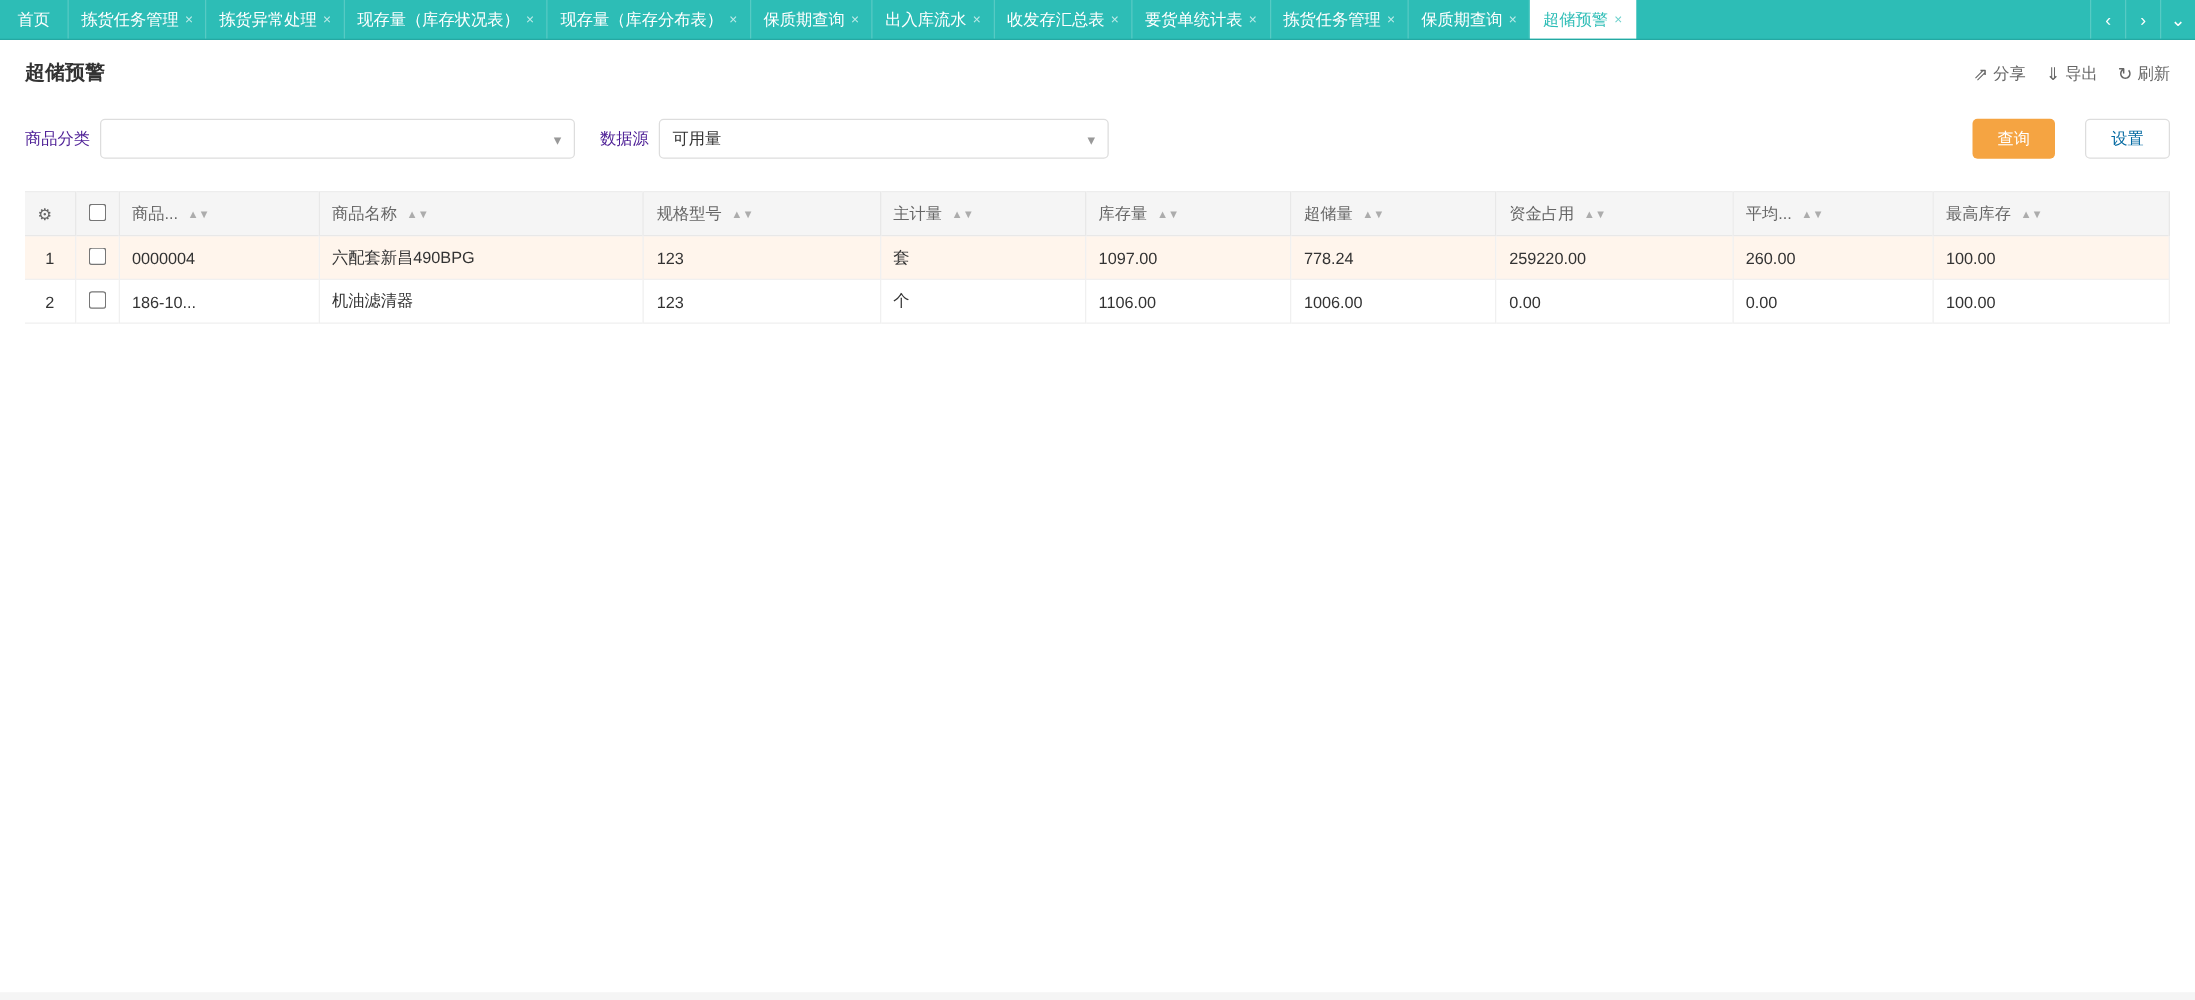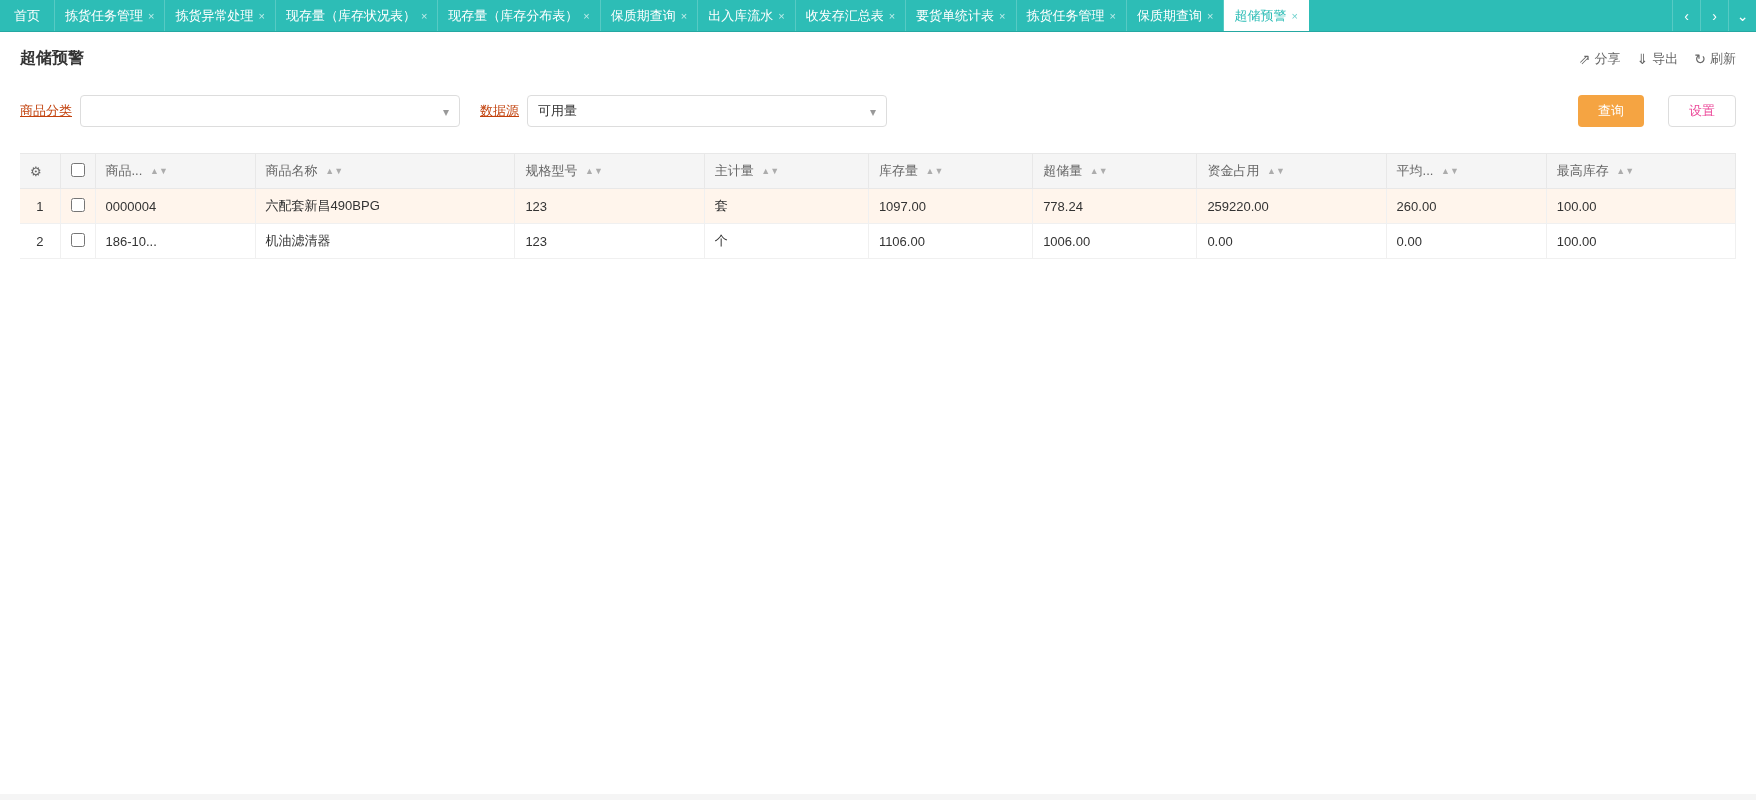--- a/index.html
+++ b/index.html
@@ -101,24 +101,23 @@
       gap: 20px;
       margin-bottom: 16px;
       padding: 10px 0;
     }
     .filter-group {
       display: flex;
       align-items: center;
       gap: 8px;
     }
     .filter-label {
-      color: #c2410c;
+      color: #4c1d95;
       font-size: 13px;
       white-space: nowrap;
-      text-decoration: underline;
     }
     .filter-select {
       width: 380px;
       height: 32px;
       border: 1px solid #ddd;
       border-radius: 4px;
       padding: 0 10px;
       background: #fff;
       display: flex;
       align-items: center;
@@ -143,21 +142,21 @@
       background: #f5a442;
       color: #fff;
       border: none;
       border-radius: 4px;
       padding: 6px 20px;
       cursor: pointer;
       font-size: 13px;
     }
     .btn-settings {
       background: #fff;
-      color: #ec4899;
+      color: #0369a1;
       border: 1px solid #ddd;
       border-radius: 4px;
       padding: 6px 20px;
       cursor: pointer;
       font-size: 13px;
     }
 
     
     .data-table {
       width: 100%;

